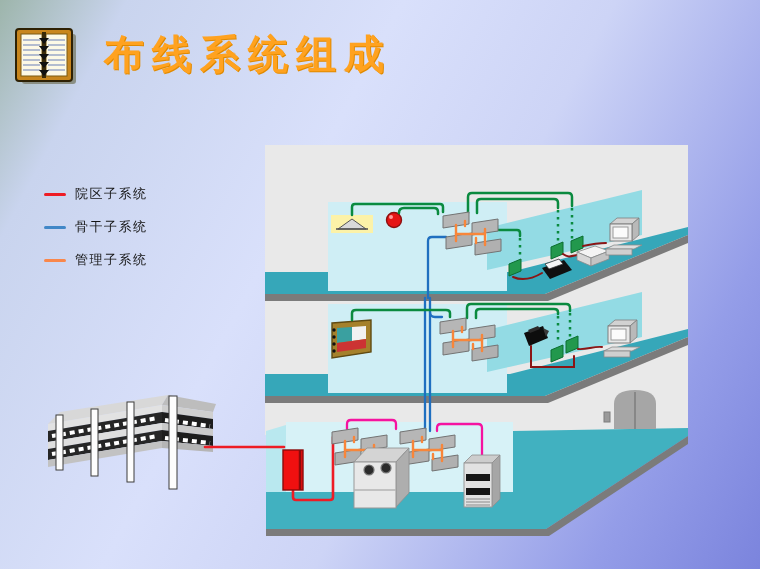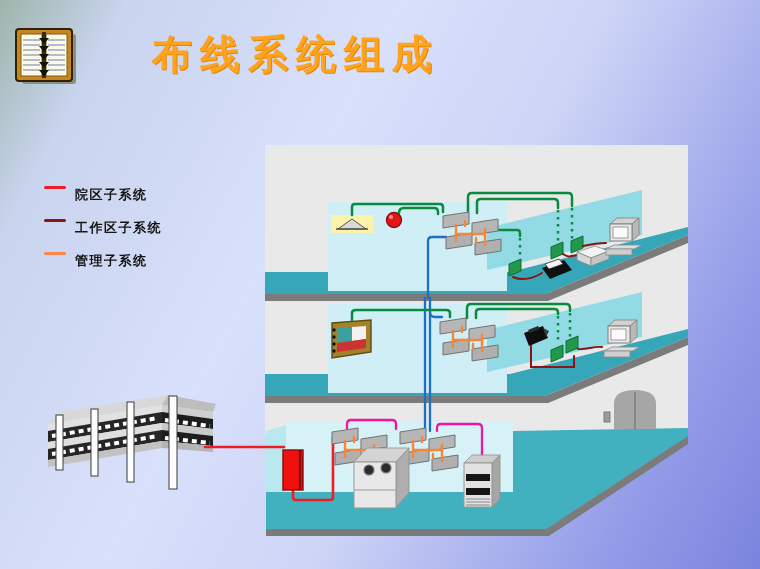--- a/index.html
+++ b/index.html
@@ -1,26 +1,26 @@
 <!DOCTYPE html>
 <html><head>
 <meta charset="utf-8">
 <style>
   html,body{margin:0;padding:0;}
   body{width:760px;height:569px;overflow:hidden;
        font-family:"DejaVu Sans","Liberation Sans",sans-serif;}
   .slide{position:relative;width:760px;height:569px;
        background:linear-gradient(118deg,#9db5ab 0%,#c9d4ee 12%,#d9e0fb 38%,#cdd4f6 58%,#949de8 84%,#7b84dd 100%);}
-  .header{position:absolute;left:14px;top:26px;display:flex;align-items:flex-start;gap:48px;}
+  .header{position:absolute;left:14px;top:26px;display:flex;align-items:flex-start;}
   .book-icon{width:64px;height:60px;}
   .page-title{margin:6px 0 0 26px;font-family:"DejaVu Serif","Liberation Serif",serif;
        font-size:40px;font-weight:bold;letter-spacing:8px;line-height:1.1;
        text-shadow:1px 1px 0 #e08a00;}
   .legend{position:absolute;left:44px;top:186px;display:flex;flex-direction:column;gap:17px;}
-  .legend-item{display:flex;align-items:flex-start;height:16px;font-weight:bold;}
+  .legend-item{display:flex;align-items:center;height:16px;}
   .legend-line{display:inline-block;width:22px;height:3px;border-radius:2px;margin-right:9px;}
   .legend-label{font-size:13px;letter-spacing:1.5px;color:#141414;}
   svg.diagram{position:absolute;left:0;top:0;}
 </style>
 </head>
 <body>
 
 <div class="slide">
 
   <div class="header">
@@ -44,22 +44,22 @@
     </svg>
     <h1 class="page-title" style="color: rgb(255, 162, 31);">布线系统组成</h1>
   </div>
 
   <div class="legend">
     <div class="legend-item">
       <span class="legend-line" style="background: rgb(238, 28, 37);"></span>
       <span class="legend-label">院区子系统</span>
     </div>
     <div class="legend-item">
-      <span class="legend-line" style="background: rgb(139, 21, 21);"></span>
-      <span class="legend-label">工作区子系统</span>
+      <span class="legend-line" style="background: rgb(65, 135, 199);"></span>
+      <span class="legend-label">骨干子系统</span>
     </div>
     <div class="legend-item">
       <span class="legend-line" style="background: rgb(249, 135, 75);"></span>
       <span class="legend-label">管理子系统</span>
     </div>
   </div>
 
   <svg class="diagram" width="760" height="569" viewBox="0 0 760 569">
 
     <defs>

